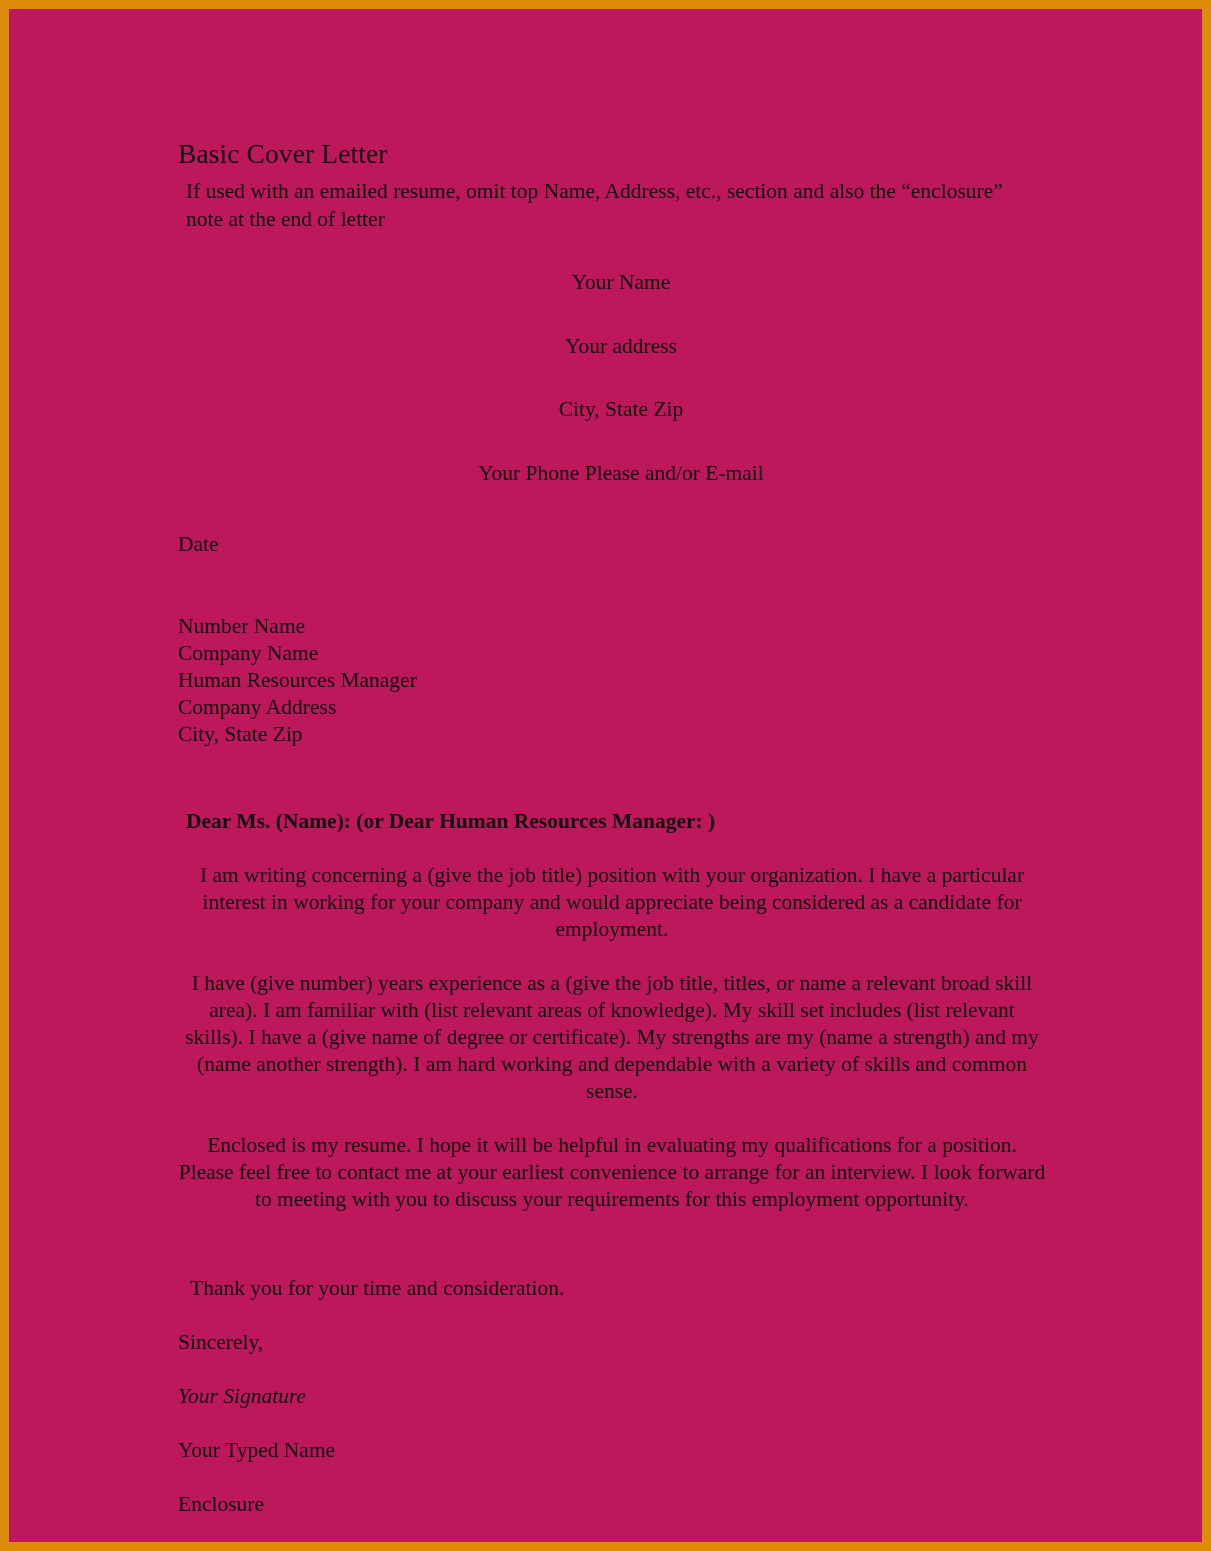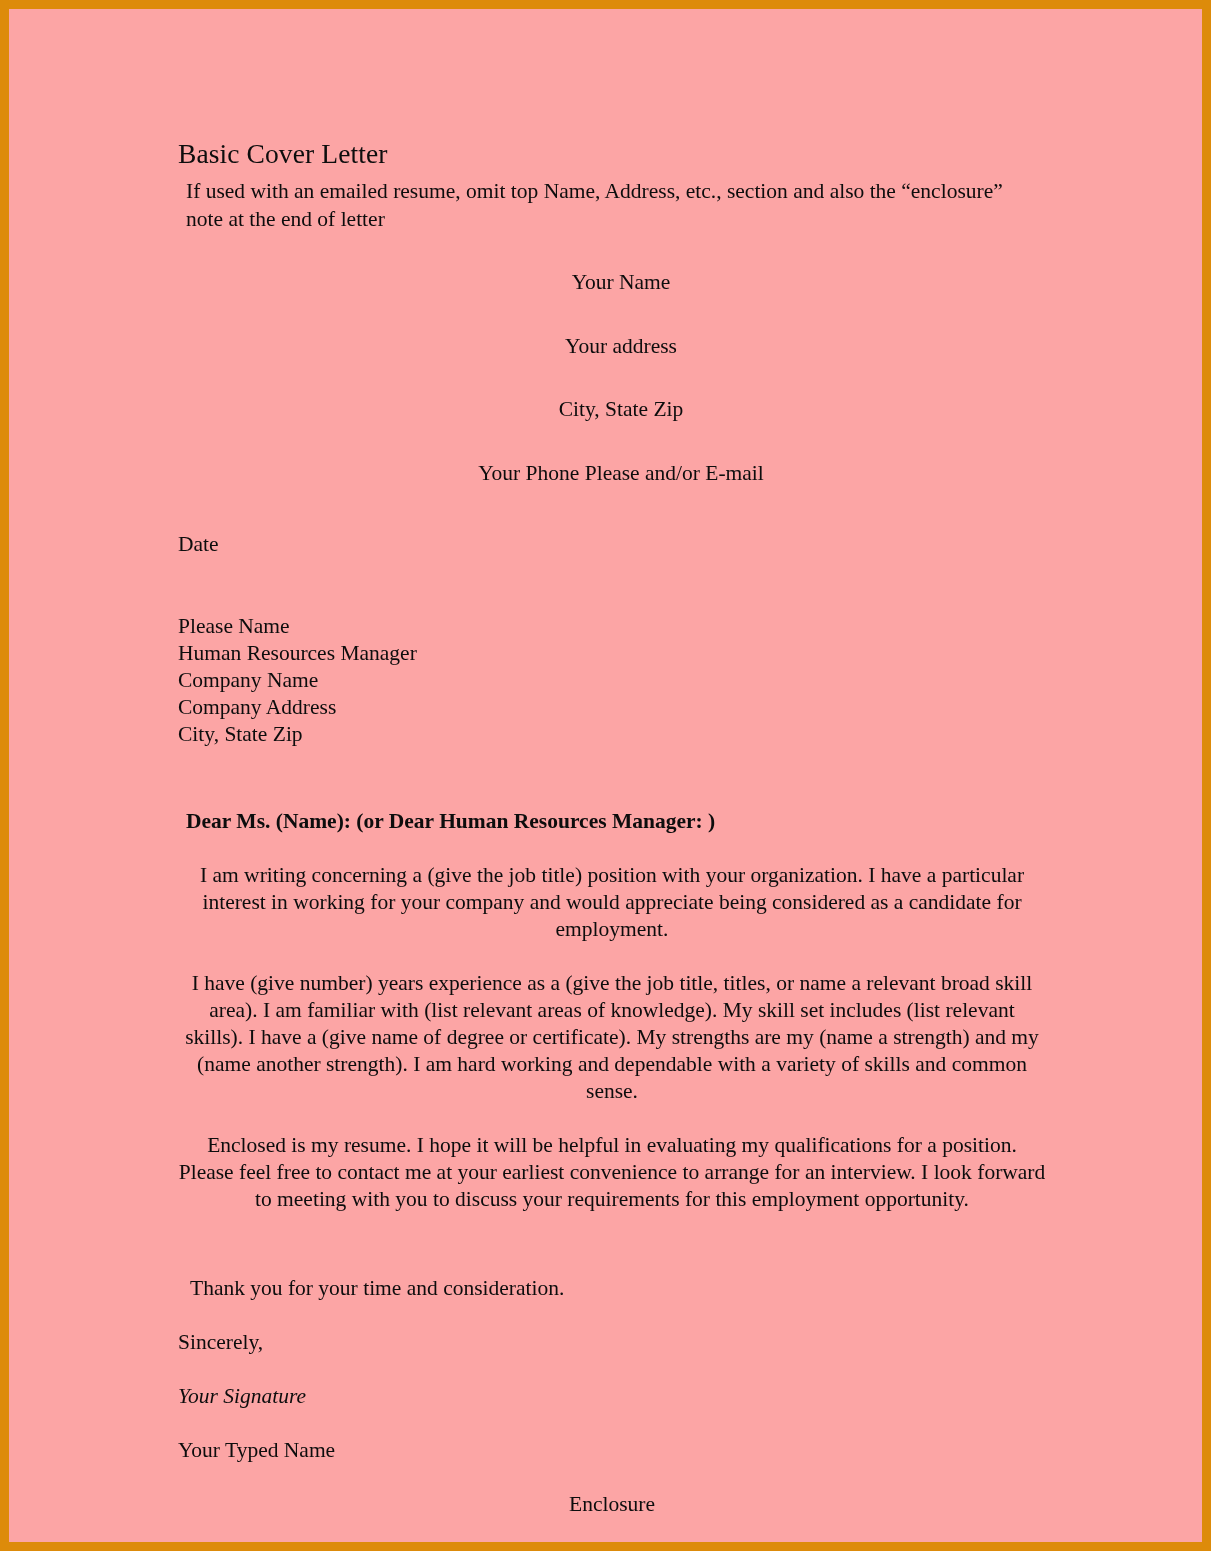--- a/index.html
+++ b/index.html
@@ -25,21 +25,21 @@
     position: relative;
   }
 
   
   .paper {
     position: absolute;
     left: 0;
     top: 0;
     right: 0;
     bottom: 0;
-    background: #fca5a5;
+    background: #be185d;
   }
 
   .letter-body {
     position: absolute;
     left: 169px;
     top: 128px;
     width: 868px;
     color: #0d0d0d;
     font-size: 21.5px;
     line-height: 27px;
@@ -114,21 +114,20 @@
   }
 
   .typed-name {
     margin: 0;
     margin-top: 27px;
   }
 
   .enclosure-note {
     margin: 0;
     margin-top: 27px;
-    text-align: center;
   }
 </style>
 </head>
 <body>
 
 <div class="page-frame">
   <div class="paper">
     <div class="letter-body">
 
       <h1 class="doc-title">Basic Cover Letter</h1>
@@ -138,23 +137,23 @@
       <div class="sender-block">
         <span class="line">Your Name</span>
         <span class="line">Your address</span>
         <span class="line">City, State Zip</span>
         <span class="line">Your Phone Please and/or E-mail</span>
       </div>
 
       <p class="date-line">Date</p>
 
       <div class="recipient-block">
-        <span class="line">Please Name</span>
+        <span class="line">Number Name</span>
+        <span class="line">Company Name</span>
         <span class="line">Human Resources Manager</span>
-        <span class="line">Company Name</span>
         <span class="line">Company Address</span>
         <span class="line">City, State Zip</span>
       </div>
 
       <p class="salutation">Dear Ms. (Name): (or Dear Human Resources Manager: )</p>
 
       <p class="para">I am writing concerning a  (give the job title)  position with your organization.  I have a particular interest in working for your company and would appreciate being considered as a candidate for employment.</p>
 
       <p class="para">I have  (give number)  years experience as a  (give the job title, titles, or name a relevant broad skill area).  I am familiar with  (list relevant areas of knowledge).  My skill set includes  (list relevant skills).  I have a  (give name of degree or certificate).  My strengths are my  (name a strength)  and my  (name another strength).  I am hard working and dependable with a variety of skills and common sense.</p>
 

